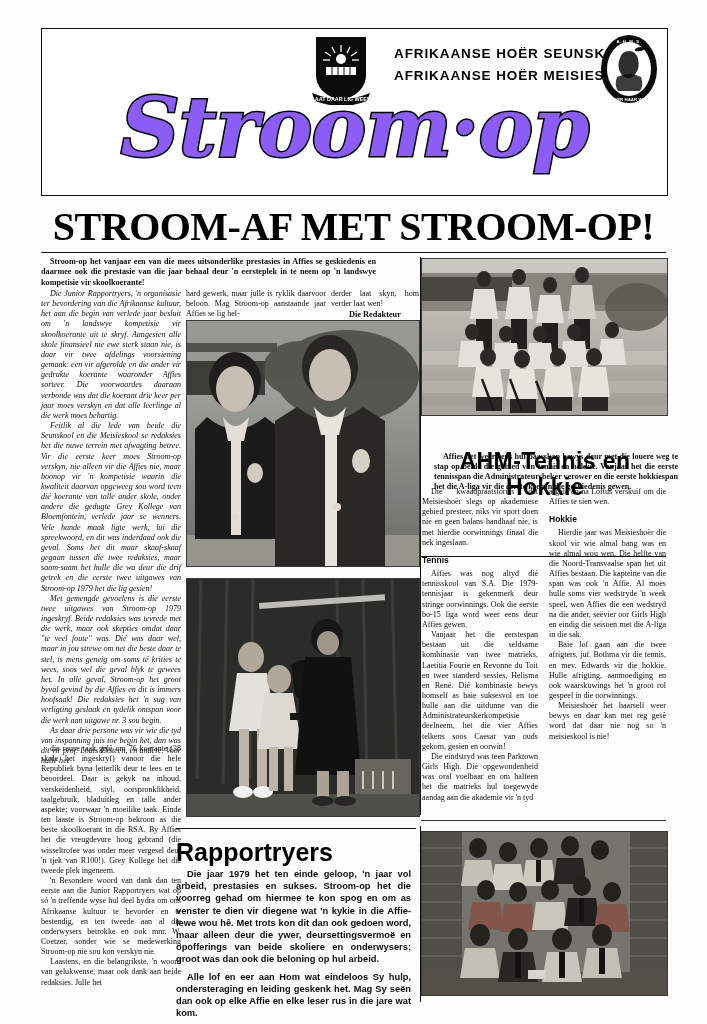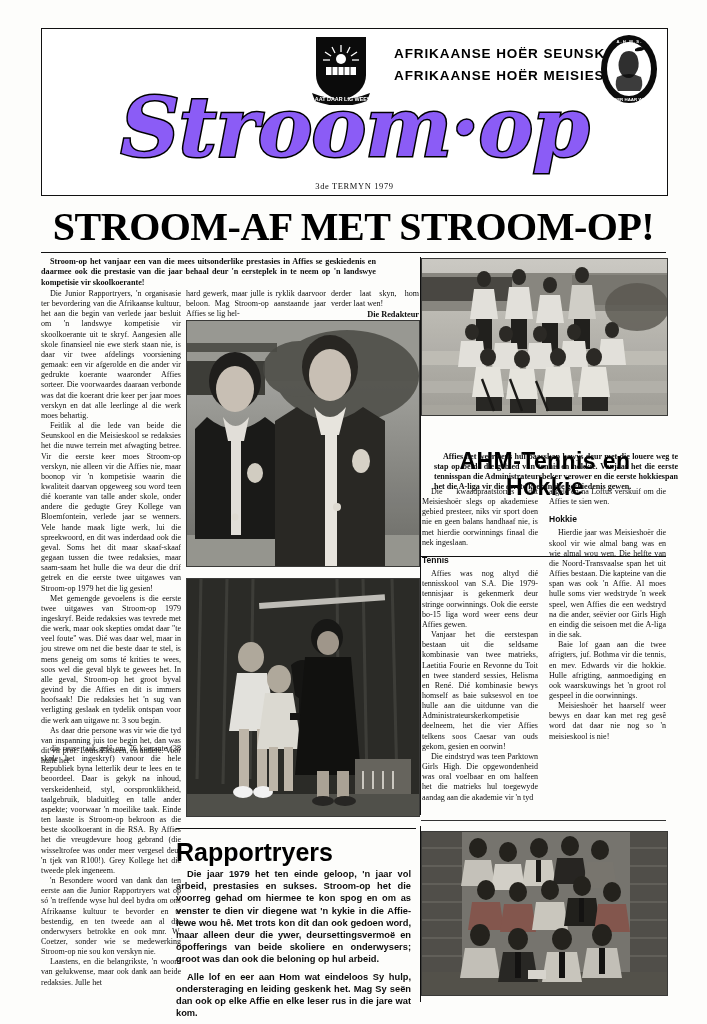--- a/index.html
+++ b/index.html
@@ -75,26 +75,26 @@
 
   
   .col{
     position:absolute;
     font-family:"Liberation Serif", serif;
     font-size:8.05px;line-height:10.15px;
     text-align:justify;
     hyphens:auto;
   }
   .col p{margin:0;text-indent:9px;}
-  .col1{left:41px;top:289px;width:140px;}
+  .col1{left:41px;top:289px;width:140px;font-style:italic;}
   .col2a{left:186px;top:289px;width:140px;}
   .col3a{left:331px;top:289px;width:88px;}
   .col1b{left:41px;top:744px;width:140px;}
   .sig{
-    display:block;text-align:right;font-weight:bold;text-indent:0;
+    display:block;text-align:center;font-weight:bold;text-indent:0;
     font-size:8.3px;margin-top:1px;
   }
 
   
   .photo{
     position:absolute;background:#8a8a86;overflow:hidden;
     border:1px solid #3a3a38;
   }
   .photo .grain{
     position:absolute;inset:0;
@@ -191,21 +191,20 @@
             <path d="M18 44 q12 -6 24 0 q3 8 -1 14 H19 q-4 -6 -1 -14 Z" opacity=".8"></path>
             <path d="M36 16 q6 -4 10 0 q-4 3 -10 2 Z"></path>
           </g>
           <text x="30" y="10" font-family="Liberation Sans, sans-serif" font-size="4.2" font-weight="bold" fill="#fff" text-anchor="middle">A . H . M . S .</text>
           <text x="30" y="68" font-family="Liberation Sans, sans-serif" font-size="4.4" font-weight="bold" fill="#fff" text-anchor="middle">C SER HAAR WEL</text>
         </svg>
       </div>
     </div>
 
     <div class="mh-title">Stroom·op</div>
-    <div class="mh-term">3de  TERMYN  1979</div>
   </div>
 
   <div class="headline">STROOM-AF MET STROOM-OP!</div>
   <div class="rule-under-headline"></div>
 
   <div class="lead">Stroom-op het vanjaar een van die mees uitsonderlike prestasies in Affies se geskiedenis en daarmee ook die prestasie van die jaar behaal deur 'n eersteplek in te neem op 'n landswye kompetisie vir skoolkoerante!</div>
 
   <div class="col col1">
     <p>Die Junior Rapportryers, 'n organisasie ter bevordering van die Afrikaanse kultuur, het aan die begin van verlede jaar besluit om 'n landswye kompetisie vir skoolkoerante uit te skryf. Aangesien alle skole finansieel nie ewe sterk staan nie, is daar vir twee afdelings voorsiening gemaak: een vir afgerolde en die ander vir gedrukte koerante waaronder Affies sorteer. Die voorwaardes daaraan verbonde was dat die koerant drie keer per jaar moes verskyn en dat alle leerlinge al die werk moes behartig.</p>
     <p>Feitlik al die lede van beide die Seunskool en die Meisieskool se redaksies het die nuwe terrein met afwagting betree. Vir die eerste keer moes Stroom-op verskyn, nie alleen vir die Affies nie, maar boonop vir 'n kompetisie waarin die kwaliteit daarvan opgeweeg sou word teen dié koerante van talle ander skole, onder andere die gedugte Grey Kollege van Bloemfontein, verlede jaar se wenners. Vele hande maak ligte werk, lui die spreekwoord, en dit was inderdaad ook die geval. Soms het dit maar skaaf-skaaf gegaan tussen die twee redaksies, maar saam-saam het hulle die wa deur die drif getrek en die eerste twee uitgawes van Stroom-op 1979 het die lig gesien!</p>

